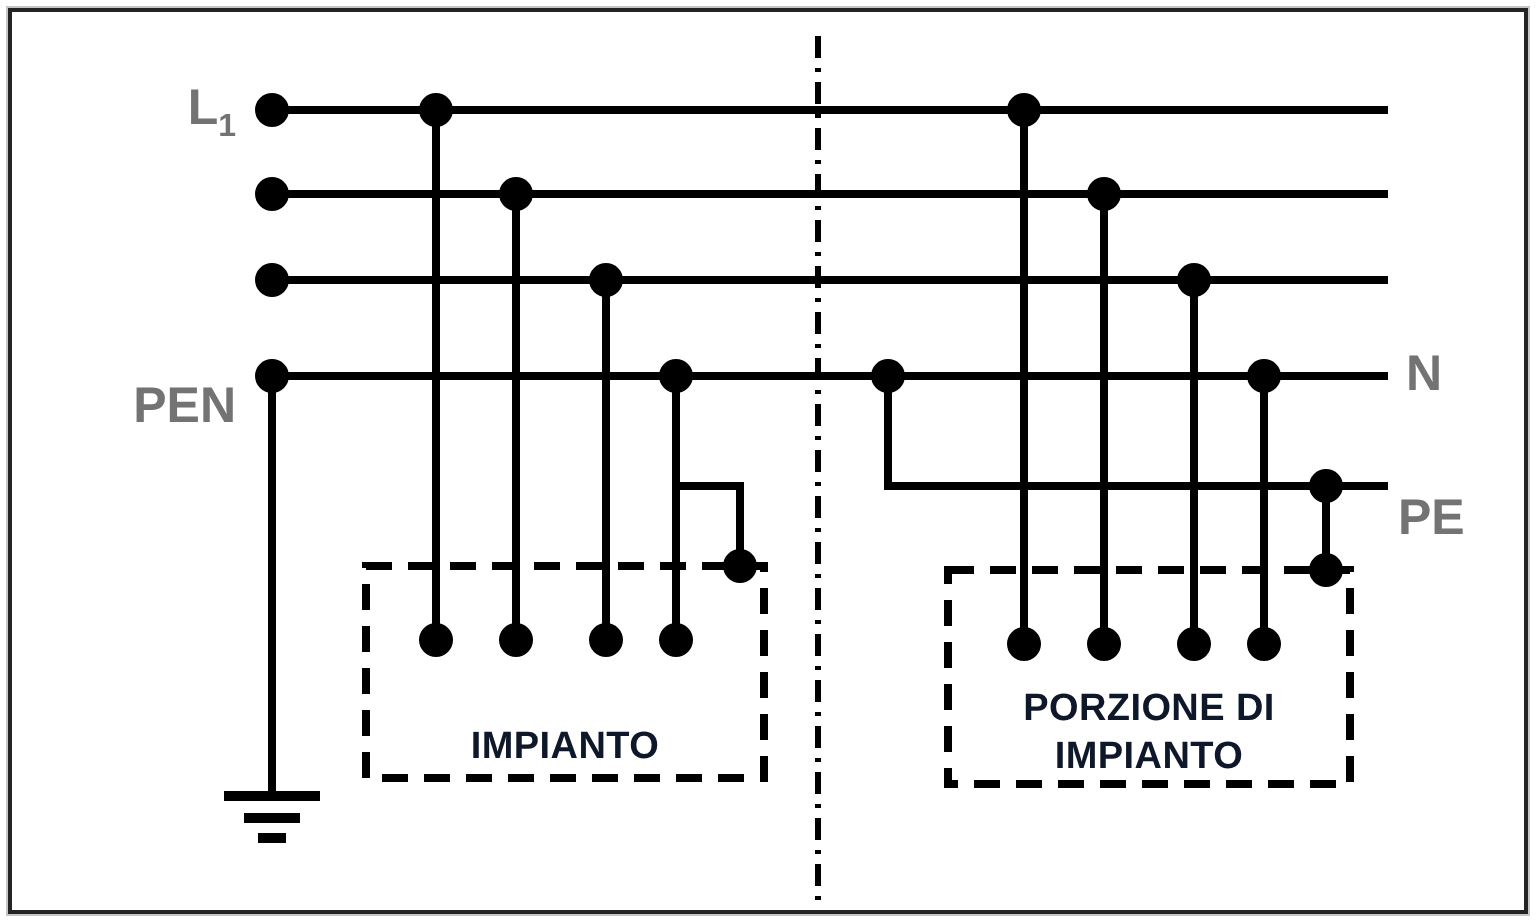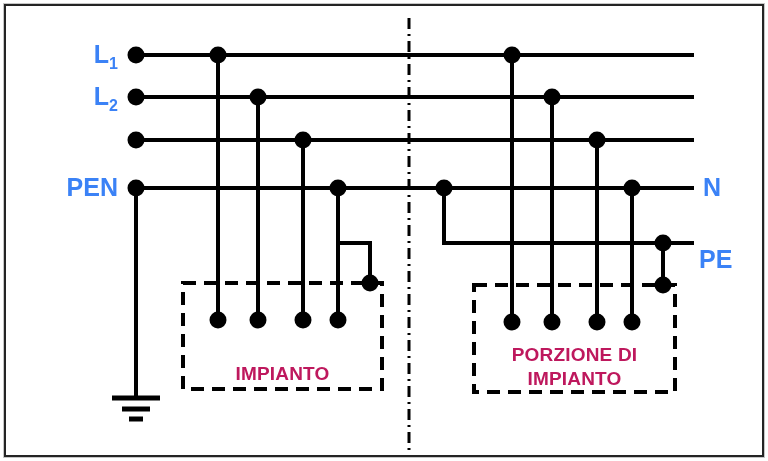--- a/index.html
+++ b/index.html
@@ -14,38 +14,38 @@
   .frame {
     position: absolute;
     inset: 4px;
     border: 2px solid #242424;
     box-shadow: 0 0 0 1px #c6c6c6;
     pointer-events: none;
   }
   svg.diagram { position: absolute; left: 0; top: 0; }
   .lbl {
     position: absolute;
-    color: #3b82f6;
+    color: #737373;
     font-weight: bold;
     font-size: 25px;
     line-height: 1;
     transform: translateY(-52%);
     white-space: nowrap;
   }
   .lbl .sub {
     font-size: 16px;
     font-weight: bold;
     position: relative;
     top: 6px;
     line-height: 0;
   }
   .lbl-left { width: 70px; left: 48px; text-align: right; }
   .box-lbl {
     position: absolute;
-    color: #be185d;
+    color: #0f172a;
     font-weight: bold;
     font-size: 19px;
     line-height: 24px;
     text-align: center;
     transform: translateY(-50%);
     letter-spacing: 0.2px;
   }
 </style>
 </head>
 <body>
@@ -119,22 +119,21 @@
       <circle cx="663" cy="285" r="8.5"></circle>
 
       <circle cx="512" cy="322" r="8.5"></circle>
       <circle cx="552" cy="322" r="8.5"></circle>
       <circle cx="597" cy="322" r="8.5"></circle>
       <circle cx="632" cy="322" r="8.5"></circle>
     </g>
   </svg>
 
   <div class="lbl lbl-left" style="top:55px"><span>L</span><span class="sub">1</span></div>
-  <div class="lbl lbl-left" style="top:97px"><span>L</span><span class="sub">2</span></div>
-  <div class="lbl lbl-left" style="top:188px"><span>PEN</span></div>
+  <div class="lbl lbl-left" style="top:204px"><span>PEN</span></div>
 
   <div class="lbl" style="left:703px; top:188px">N</div>
   <div class="lbl" style="left:699px; top:260px">PE</div>
 
   <div class="box-lbl" style="left:183px; width:199px; top:374px">IMPIANTO</div>
   <div class="box-lbl" style="left:474px; width:201px; top:367px">
     <div>PORZIONE DI</div>
     <div>IMPIANTO</div>
   </div>
 

